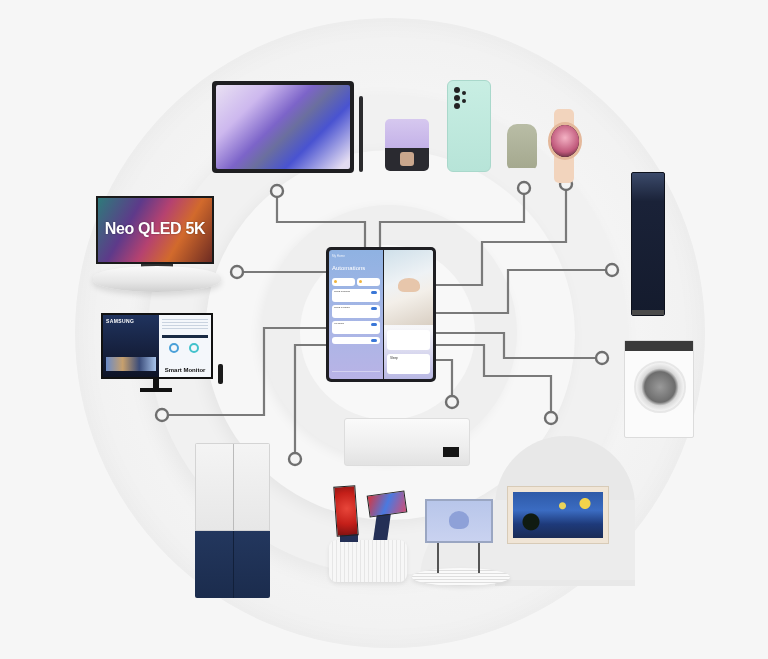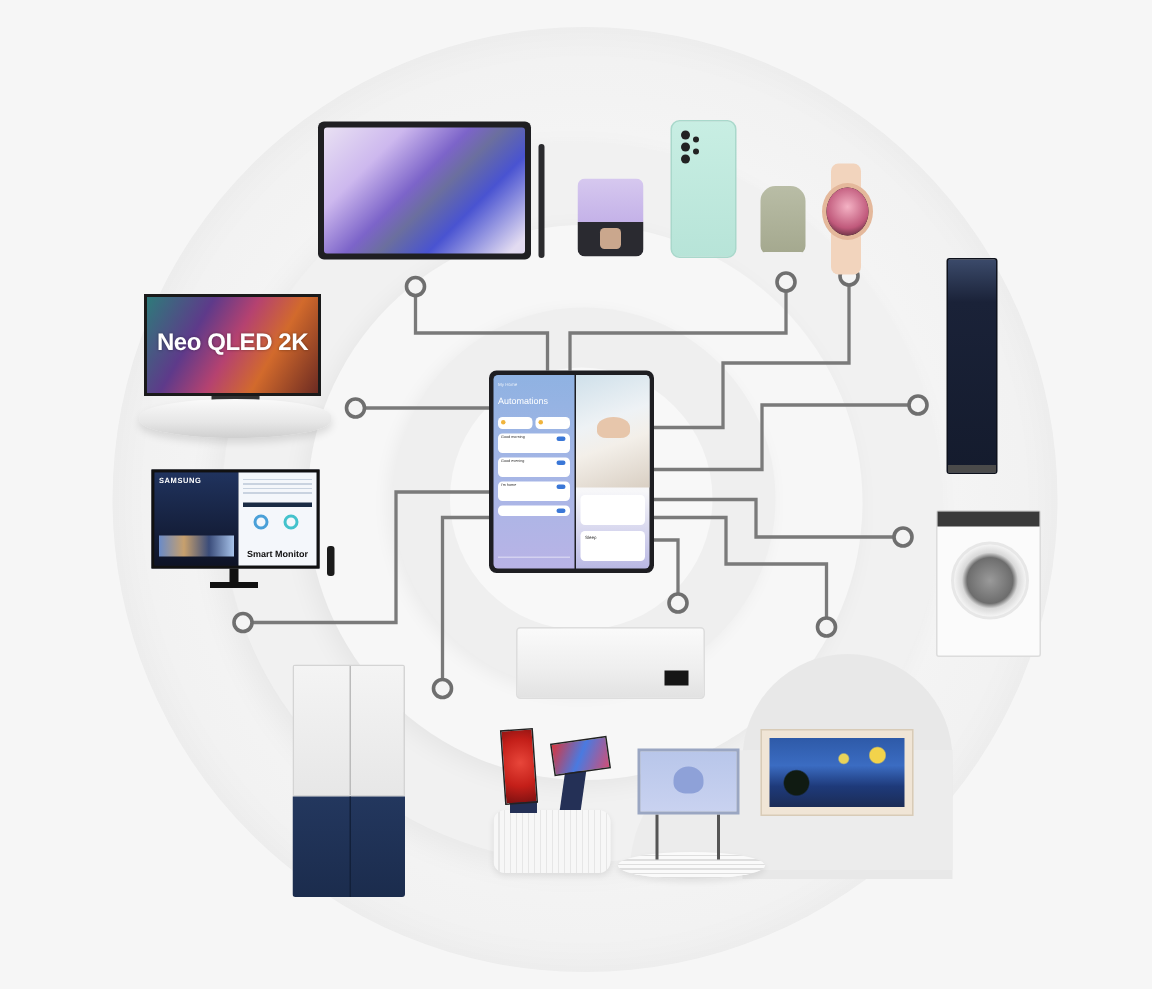--- a/index.html
+++ b/index.html
@@ -197,21 +197,21 @@
   </div>
 
   <div class="dev buds hit" title="Galaxy Buds"></div>
 
   <div class="dev strap"></div>
   <div class="dev watch hit" title="Galaxy Watch">
       <div class="f"></div>
     </div>
 
   <div class="dev tv hit" title="Neo QLED TV">
-    <div class="lbl">Neo QLED 2K</div>
+    <div class="lbl">Neo QLED 5K</div>
   </div>
   <div class="dev tvstand"></div>
   <div class="dev pedestal"></div>
 
   <div class="dev mon hit" title="Smart Monitor">
     <div class="l">
       <div class="brand">SAMSUNG</div>
       <div class="tiles"></div>
     </div>
     <div class="r">

